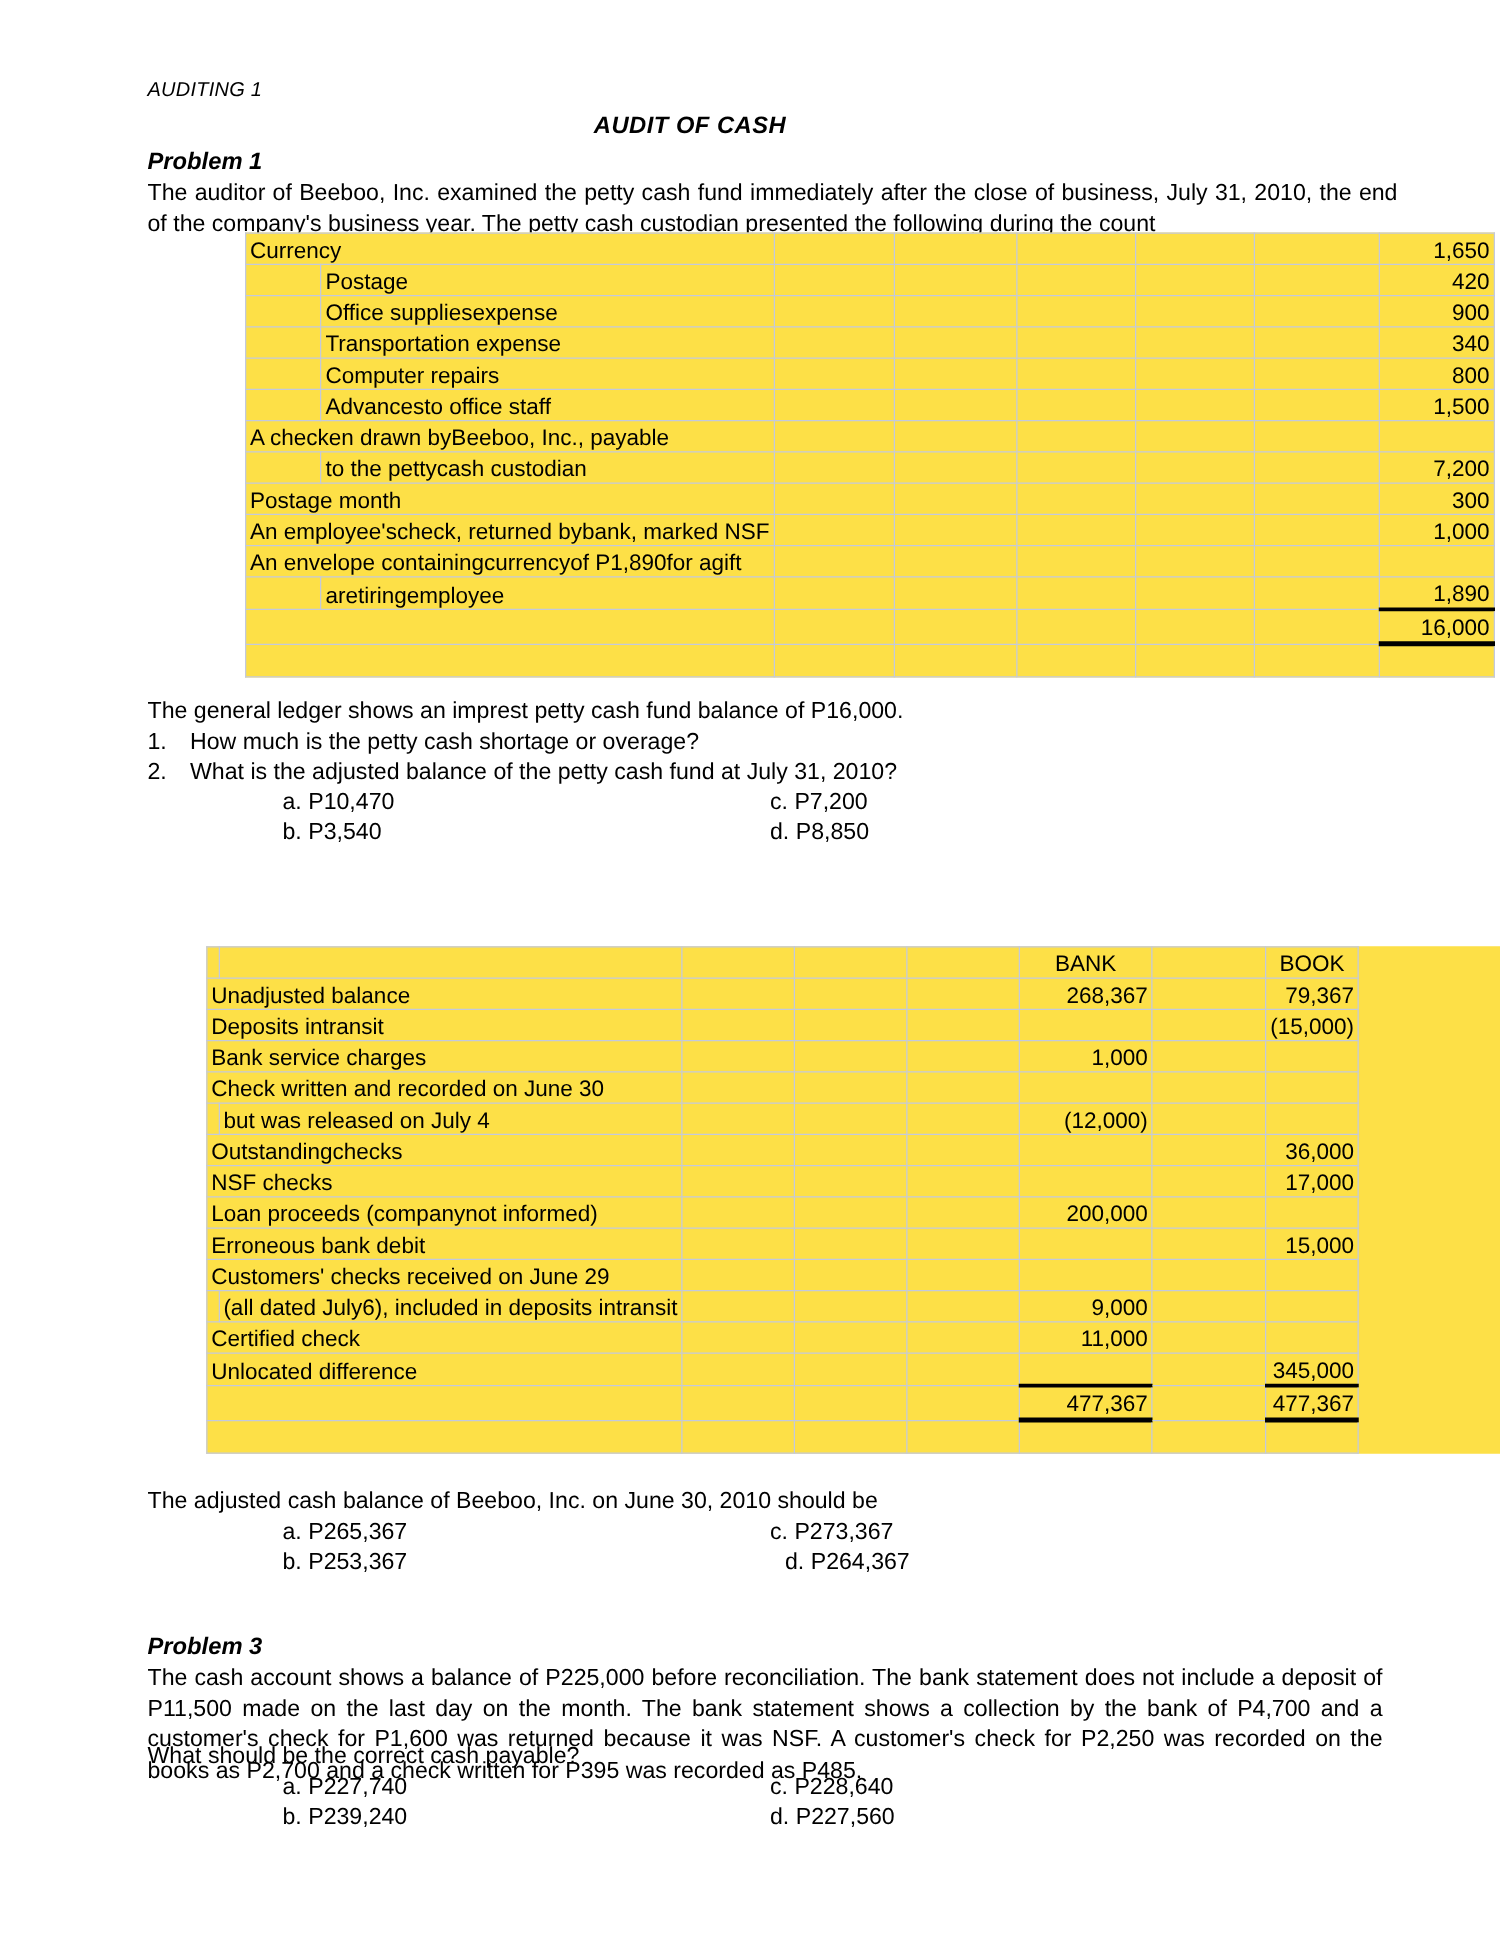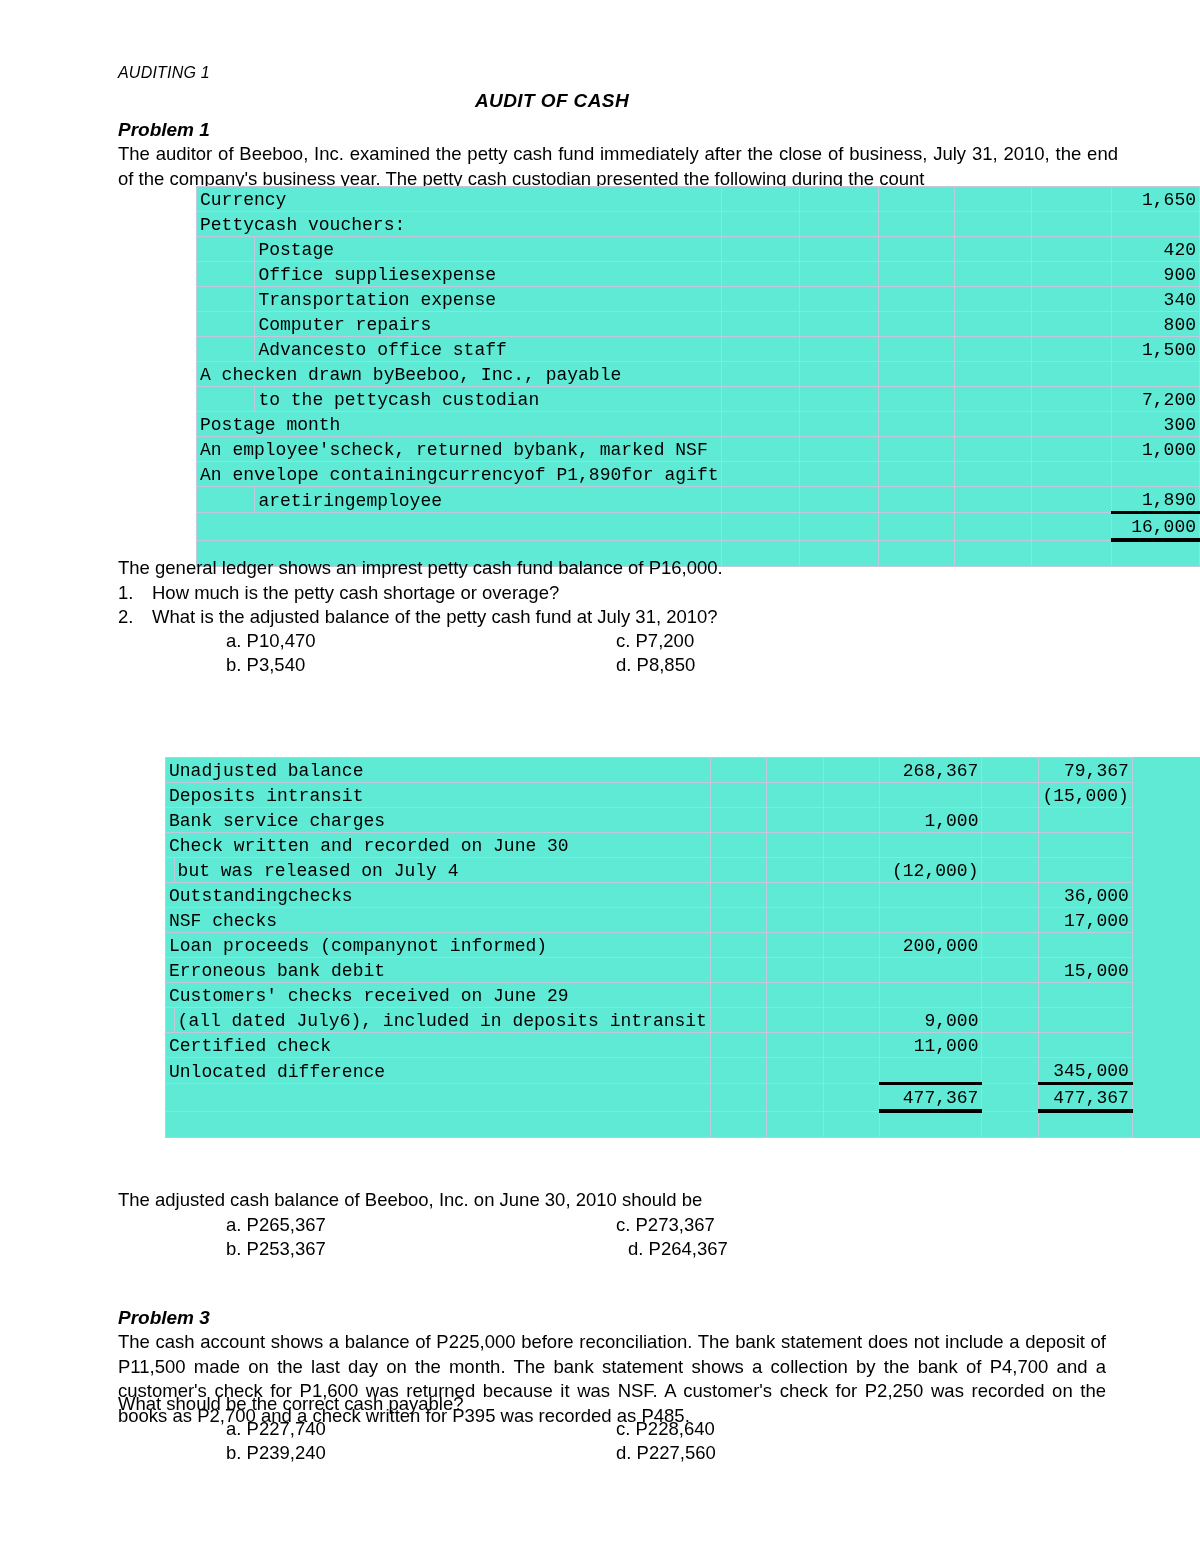--- a/index.html
+++ b/index.html
@@ -64,22 +64,21 @@
     text-justify: inter-word;
   }
   .para.nojust { text-align: left; }
 
   
   table.xl {
     border-collapse: collapse;
     position: absolute;
     table-layout: fixed;
     font-size: 18px;
-    background: #5eead4;
-    font-family: Liberation Mono, monospace;
+    background: #fde047;
   }
   table.xl td {
     border: 1px solid #c3c9dd;
     height: 24px;
     padding: 0 3px;
     vertical-align: bottom;
     line-height: 22px;
     white-space: nowrap;
     overflow: visible;
     font-size: 18px;
@@ -145,29 +144,20 @@
     </colgroup>
     <tbody>
         <tr>
           <td colspan="2">Currency</td>
           <td class="blank"></td>
           <td class="blank"></td>
           <td class="blank"></td>
           <td class="blank"></td>
           <td class="blank"></td>
           <td class="num">1,650</td>
-        </tr>
-        <tr>
-          <td colspan="2">Pettycash vouchers:</td>
-          <td class="blank"></td>
-          <td class="blank"></td>
-          <td class="blank"></td>
-          <td class="blank"></td>
-          <td class="blank"></td>
-          <td class="num"></td>
         </tr>
         <tr>
           <td></td>
           <td>Postage</td>
           <td class="blank"></td>
           <td class="blank"></td>
           <td class="blank"></td>
           <td class="blank"></td>
           <td class="blank"></td>
           <td class="num">420</td>
@@ -321,20 +311,30 @@
         <col style="width:99px">
       <col style="width:99px">
         <col style="width:99px">
         <col style="width:110px">
       <col style="width:100px">
         <col style="width:12px">
         <col style="width:125px">
     </colgroup>
     <tbody>
         <tr>
+          <td></td>
+          <td></td>
+          <td></td>
+          <td></td>
+          <td></td>
+          <td class="ctr">BANK</td>
+          <td></td>
+          <td class="ctr">BOOK</td>
+        </tr>
+        <tr>
           <td colspan="2">Unadjusted balance</td>
           <td class="blank"></td>
           <td class="blank"></td>
           <td class="blank"></td>
           <td class="num">268,367</td>
           <td></td>
           <td class="num">79,367</td>
         </tr>
         <tr>
           <td colspan="2">Deposits intransit</td>

